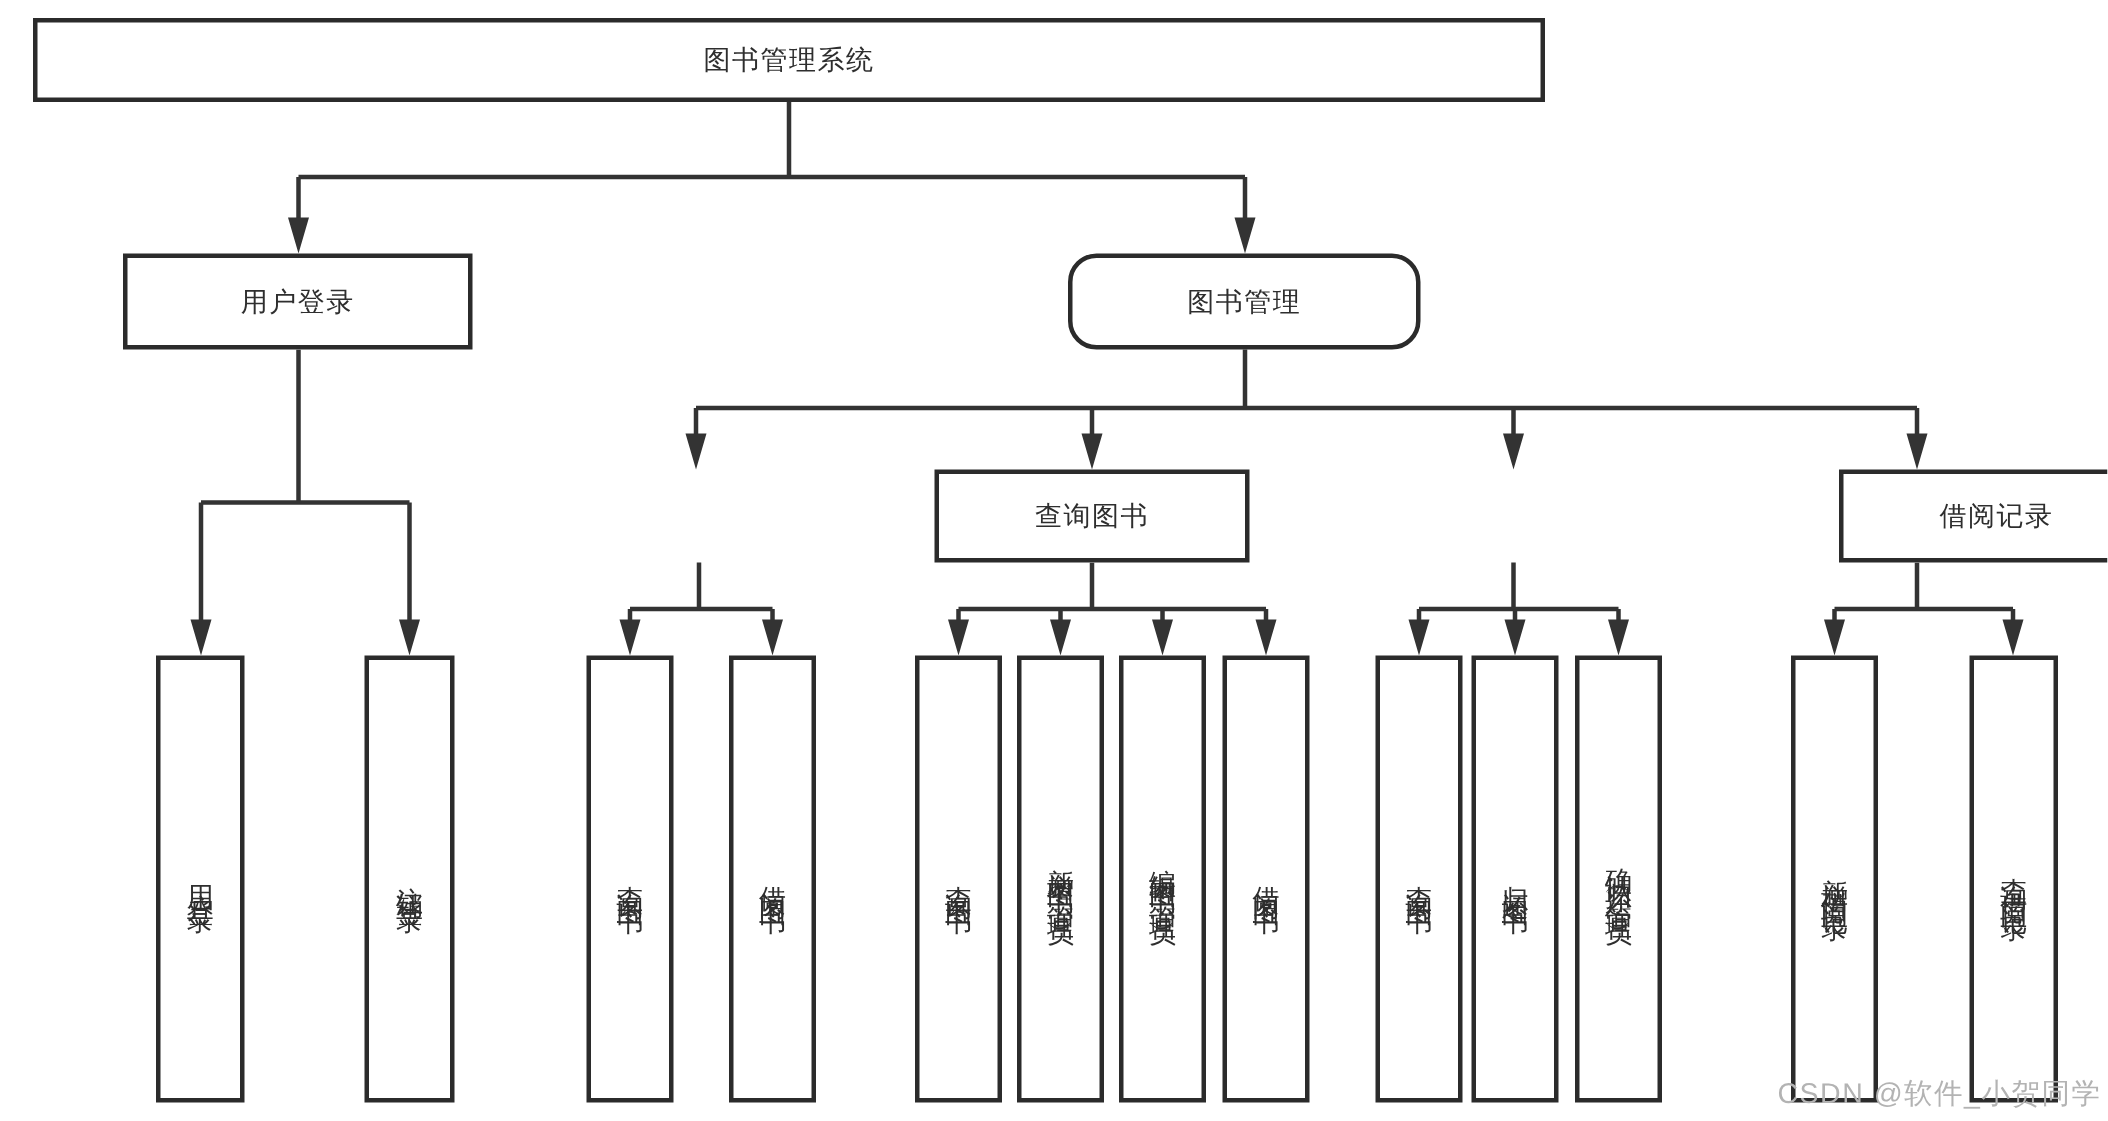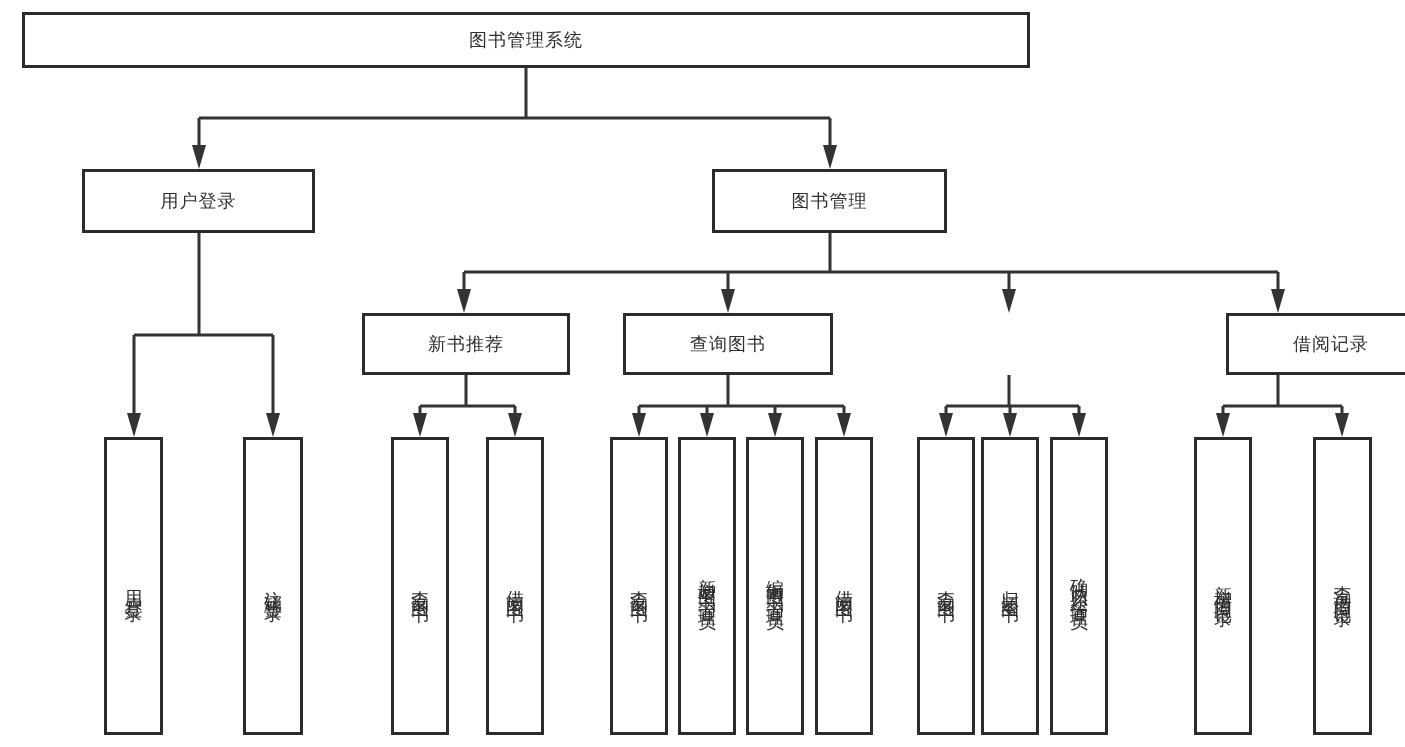--- a/index.html
+++ b/index.html
@@ -47,21 +47,21 @@
     letter-spacing: 5px;
     white-space: normal;
     line-height: 1;
   }
 
   
   .b-root  { left: 22px;  top: 12px;  width: 1008px; height: 56px; }
 
   
   .b-login { left: 82px;  top: 169px; width: 233px;  height: 64px; }
-  .b-mgmt  { left: 712px; top: 169px; width: 235px;  height: 64px; }
+  .b-mgmt  { left: 712px; top: 169px; width: 235px;  height: 64px; border-radius: 19px; }
 
   
   .b-rec   { left: 362px;  top: 313px; width: 208px; height: 62px; }
   .b-borrow{ left: 623px;  top: 313px; width: 210px; height: 62px; }
   .b-cur   { left: 904px;  top: 313px; width: 210px; height: 62px; }
   .b-hist  { left: 1226px; top: 313px; width: 210px; height: 62px; }
 
   
   .b-a1 { left: 104px;  top: 437px; width: 59px; height: 298px; }
   .b-a2 { left: 243px;  top: 437px; width: 60px; height: 298px; }
@@ -152,21 +152,20 @@
       M1216 413 L1230 413 L1223 437 Z
       M1335 413 L1349 413 L1342 437 Z
     "></path>
   </svg>
 
   <div class="node b-root">图书管理系统</div>
 
   <div class="node b-login">用户登录</div>
   <div class="node b-mgmt">图书管理</div>
 
-  <div class="node b-rec">新书推荐</div>
   <div class="node b-borrow">查询图书</div>
   <div class="node b-hist">借阅记录</div>
 
   <div class="node leaf b-a1">用户登录</div>
   <div class="node leaf b-a2">注销登录</div>
 
   <div class="node leaf b-b1">查询图书</div>
   <div class="node leaf b-b2">借阅图书</div>
 
   <div class="node leaf b-c1">查询图书</div>
@@ -174,14 +173,15 @@
   <div class="node leaf b-c3">编辑图书（管理员）</div>
   <div class="node leaf b-c4">借阅图书</div>
 
   <div class="node leaf b-d1">查询图书</div>
   <div class="node leaf b-d2">归还图书</div>
   <div class="node leaf b-d3">确认归还（管理员）</div>
 
   <div class="node leaf b-e1">新增借阅记录</div>
   <div class="node leaf b-e2">查询借阅记录</div>
 
+  <div class="watermark">CSDN @软件_小贺同学</div>
 
 </div>
 
 </body></html>

